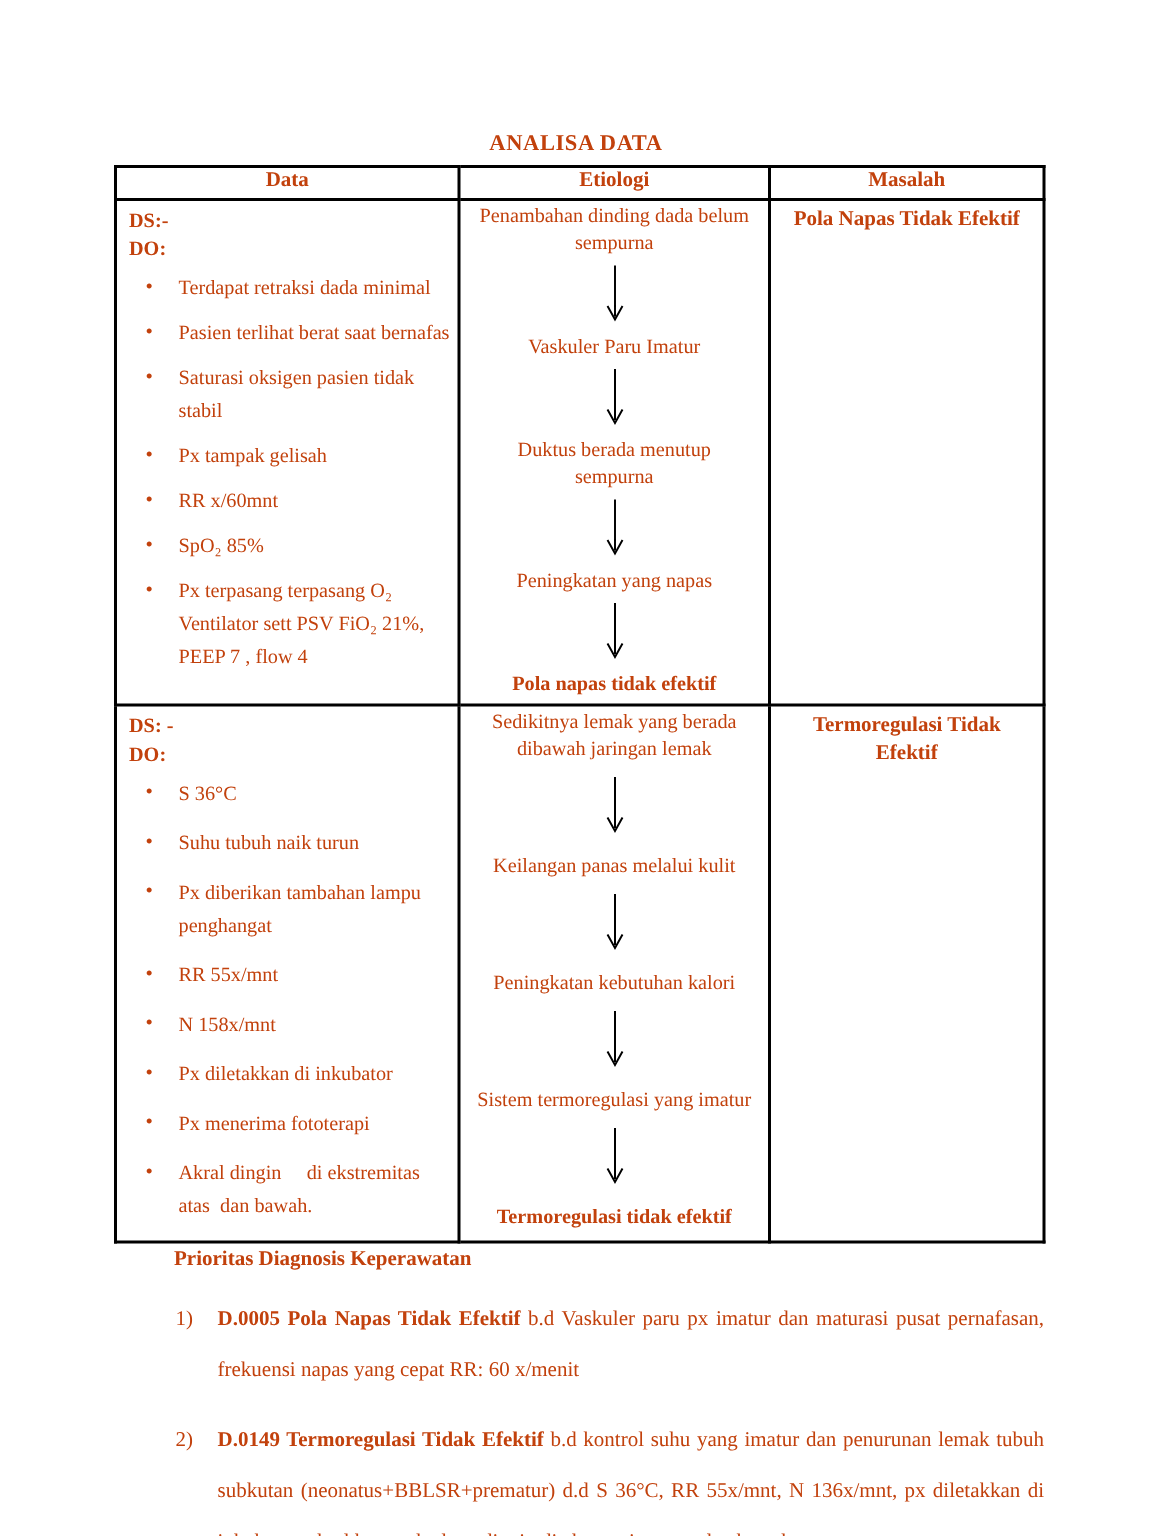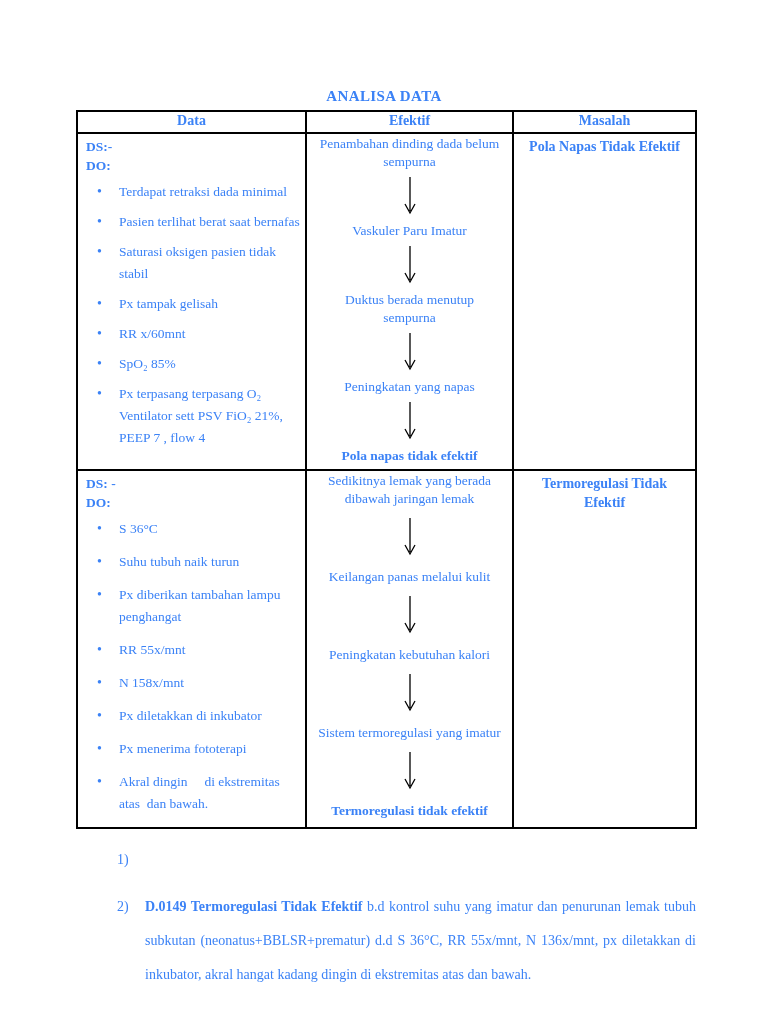--- a/index.html
+++ b/index.html
@@ -1,18 +1,18 @@
 <!DOCTYPE html>
 <html><head>
 <meta charset="utf-8">
 <style>
   html,body{margin:0;padding:0;background:#fff;}
   .page{
     position:relative;width:768px;height:1024px;background:#ffffff;
-    font-family:"Liberation Serif","DejaVu Serif",serif;color:#3b82f6;
+    font-family:"Liberation Serif","DejaVu Serif",serif;color:#c2410c;
     overflow:hidden;
   }
   .doc-title{
     position:absolute;top:88px;left:0;width:100%;
     text-align:center;font-weight:bold;font-size:15px;letter-spacing:.4px;
   }
   table.analisa{
     position:absolute;top:110px;left:76px;width:619px;
     border-collapse:collapse;table-layout:fixed;
   }
@@ -74,21 +74,21 @@
 
   <table class="analisa">
     <colgroup>
         <col class="c1">
         <col class="c2">
         <col class="c3">
       </colgroup>
     <thead>
       <tr>
         <th>Data</th>
-        <th>Efektif</th>
+        <th>Etiologi</th>
         <th>Masalah</th>
       </tr>
     </thead>
     <tbody>
       <tr class="row1">
         <td class="data-cell">
           <div class="dsdo">
             <div>DS:-</div>
             <div>DO:</div>
           </div>
@@ -166,22 +166,24 @@
           </div>
         </td>
         <td>
           <div class="masalah">Termoregulasi Tidak Efektif</div>
         </td>
       </tr>
     </tbody>
   </table>
 
   <div class="priority">
+    <div class="pr-heading">Prioritas Diagnosis Keperawatan</div>
     <div class="pr-item">
       <span class="num">1)</span>
+      <div class="pr-text"><b>D.0005 Pola Napas Tidak Efektif</b> <span>b.d Vaskuler paru px imatur dan maturasi pusat pernafasan, frekuensi napas yang cepat RR: 60 x/menit</span></div>
     </div>
     <div class="pr-item">
       <span class="num">2)</span>
       <div class="pr-text"><b>D.0149 Termoregulasi Tidak Efektif</b> <span>b.d kontrol suhu yang imatur dan penurunan lemak tubuh subkutan (neonatus+BBLSR+prematur) d.d S 36°C, RR 55x/mnt, N 136x/mnt, px diletakkan di  inkubator, akral  hangat kadang dingin di ekstremitas atas dan bawah.</span></div>
     </div>
   </div>
 
 </div>
 
 </body></html>

